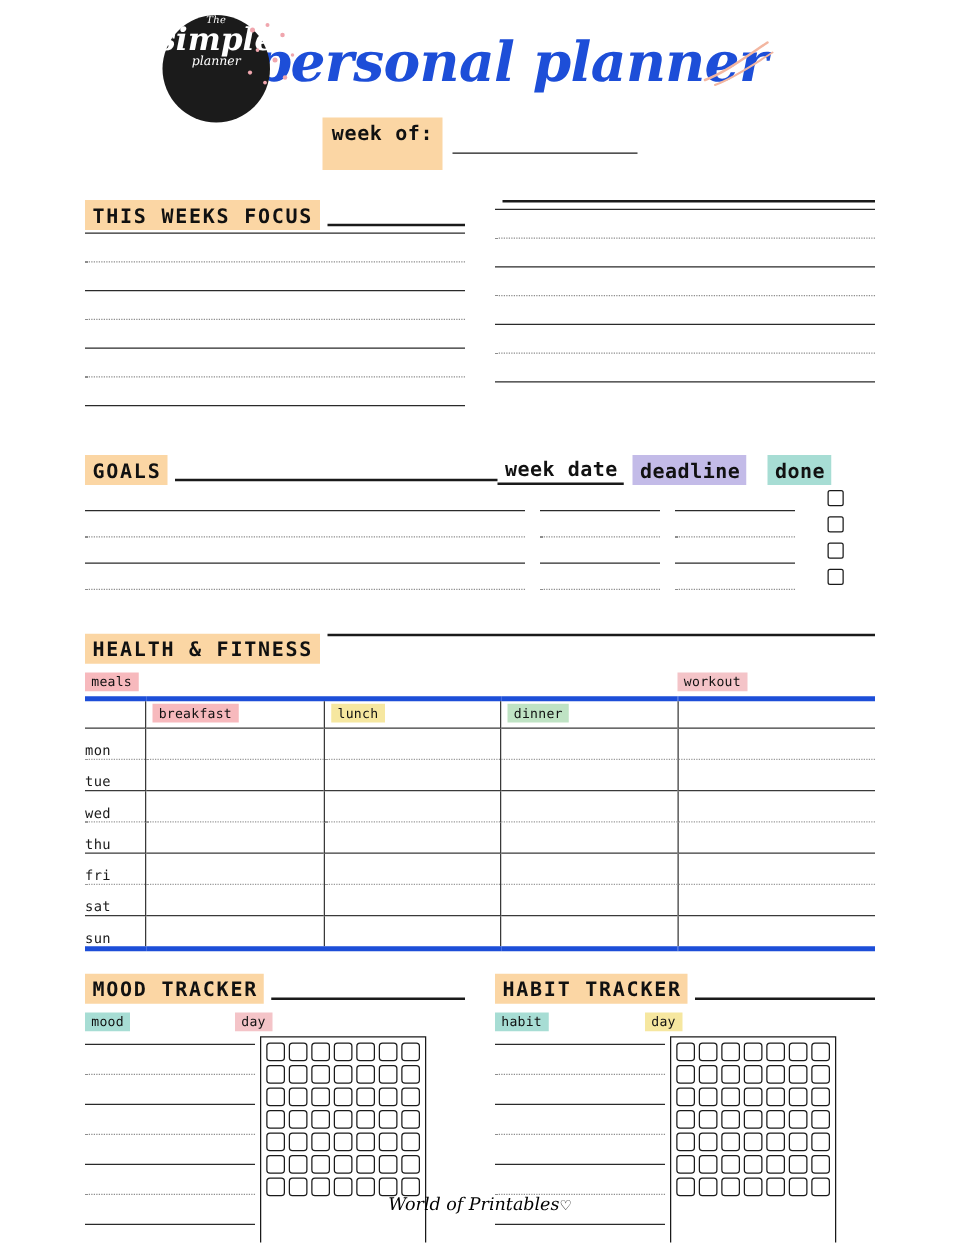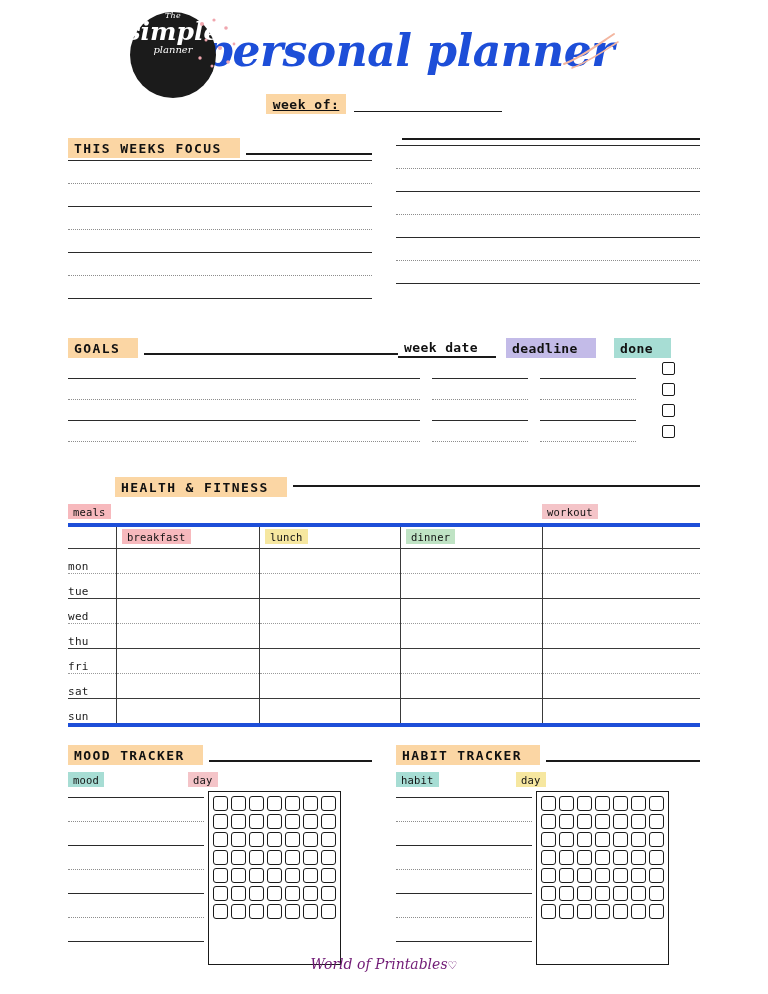--- a/index.html
+++ b/index.html
@@ -94,40 +94,39 @@
     display: flex;
     align-items: center;
     justify-content: center;
     gap: 8px;
     margin-top: -6px;
     margin-bottom: 24px;
   }
   .weekof-label {
     font-family: "DejaVu Sans Mono", monospace;
     font-weight: bold;
-    font-size: 13px;
+    font-size: 16px;
     letter-spacing: .5px;
     background: #fbd9a0;
-    padding: 3px 7px 2px 7px;
-    text-decoration: underline;
+    padding: 3px 7px 20px 7px;
   }
   .weekof-line {
     width: 148px;
     border-bottom: 1.6px solid #1a1a1a;
     height: 14px;
   }
 
   
   .sect-label {
     display: inline-block;
     font-family: "DejaVu Sans Mono", monospace;
     font-weight: bold;
-    font-size: 13px;
+    font-size: 16px;
     letter-spacing: 1.4px;
-    padding: 3px 18px 2px 6px;
+    padding: 3px 5px 2px 6px;
   }
   .hl-orange { background: #fbd6a4; }
   .hl-pink   { background: #f7b9bd; }
   .hl-purple { background: #c3bbe8; }
   .hl-teal   { background: #a7ddd4; }
   .hl-yellow { background: #f6e7a0; }
   .hl-rose   { background: #f4c4c8; }
   .hl-green  { background: #bfe3c4; }
   .rule-thin  { border-top: 1px solid #2a2a2a; }
   .rule-dot   { border-top: 1px dotted #8d8d8d; }
@@ -181,21 +180,21 @@
   .chk {
     width: 11px; height: 11px;
     border: 1.3px solid #1a1a1a;
     border-radius: 2px;
     background: #fff;
   }
 
   
   .health { margin-top: 14px; }
   .health-head {
-    display: flex; align-items: center; margin-left: 47px;
+    display: flex; align-items: flex-start;
   }
   .health-head .after-line { flex:1; border-bottom: 2px solid #1a1a1a; margin-left:6px; margin-bottom:3px;}
   .meals-table {
     width: 100%;
     border-collapse: collapse;
     margin-top: 5px;
   }
   .meals-table td, .meals-table th {
     padding: 0;
     vertical-align: bottom;
@@ -258,21 +257,21 @@
 
   
   .footer {
     position: absolute;
     left: 0; right: 0;
     bottom: 22px;
     text-align: center;
     font-family: "DejaVu Serif", serif;
     font-style: italic;
     font-size: 14px;
-    color: #701a75;
+    color: #000000;
   }
   .footer .heart { font-style: normal; font-size: 11px; }
 </style>
 </head>
 <body>
 
 <div class="page">
 
   <div class="header">
     <div class="logo-badge">

